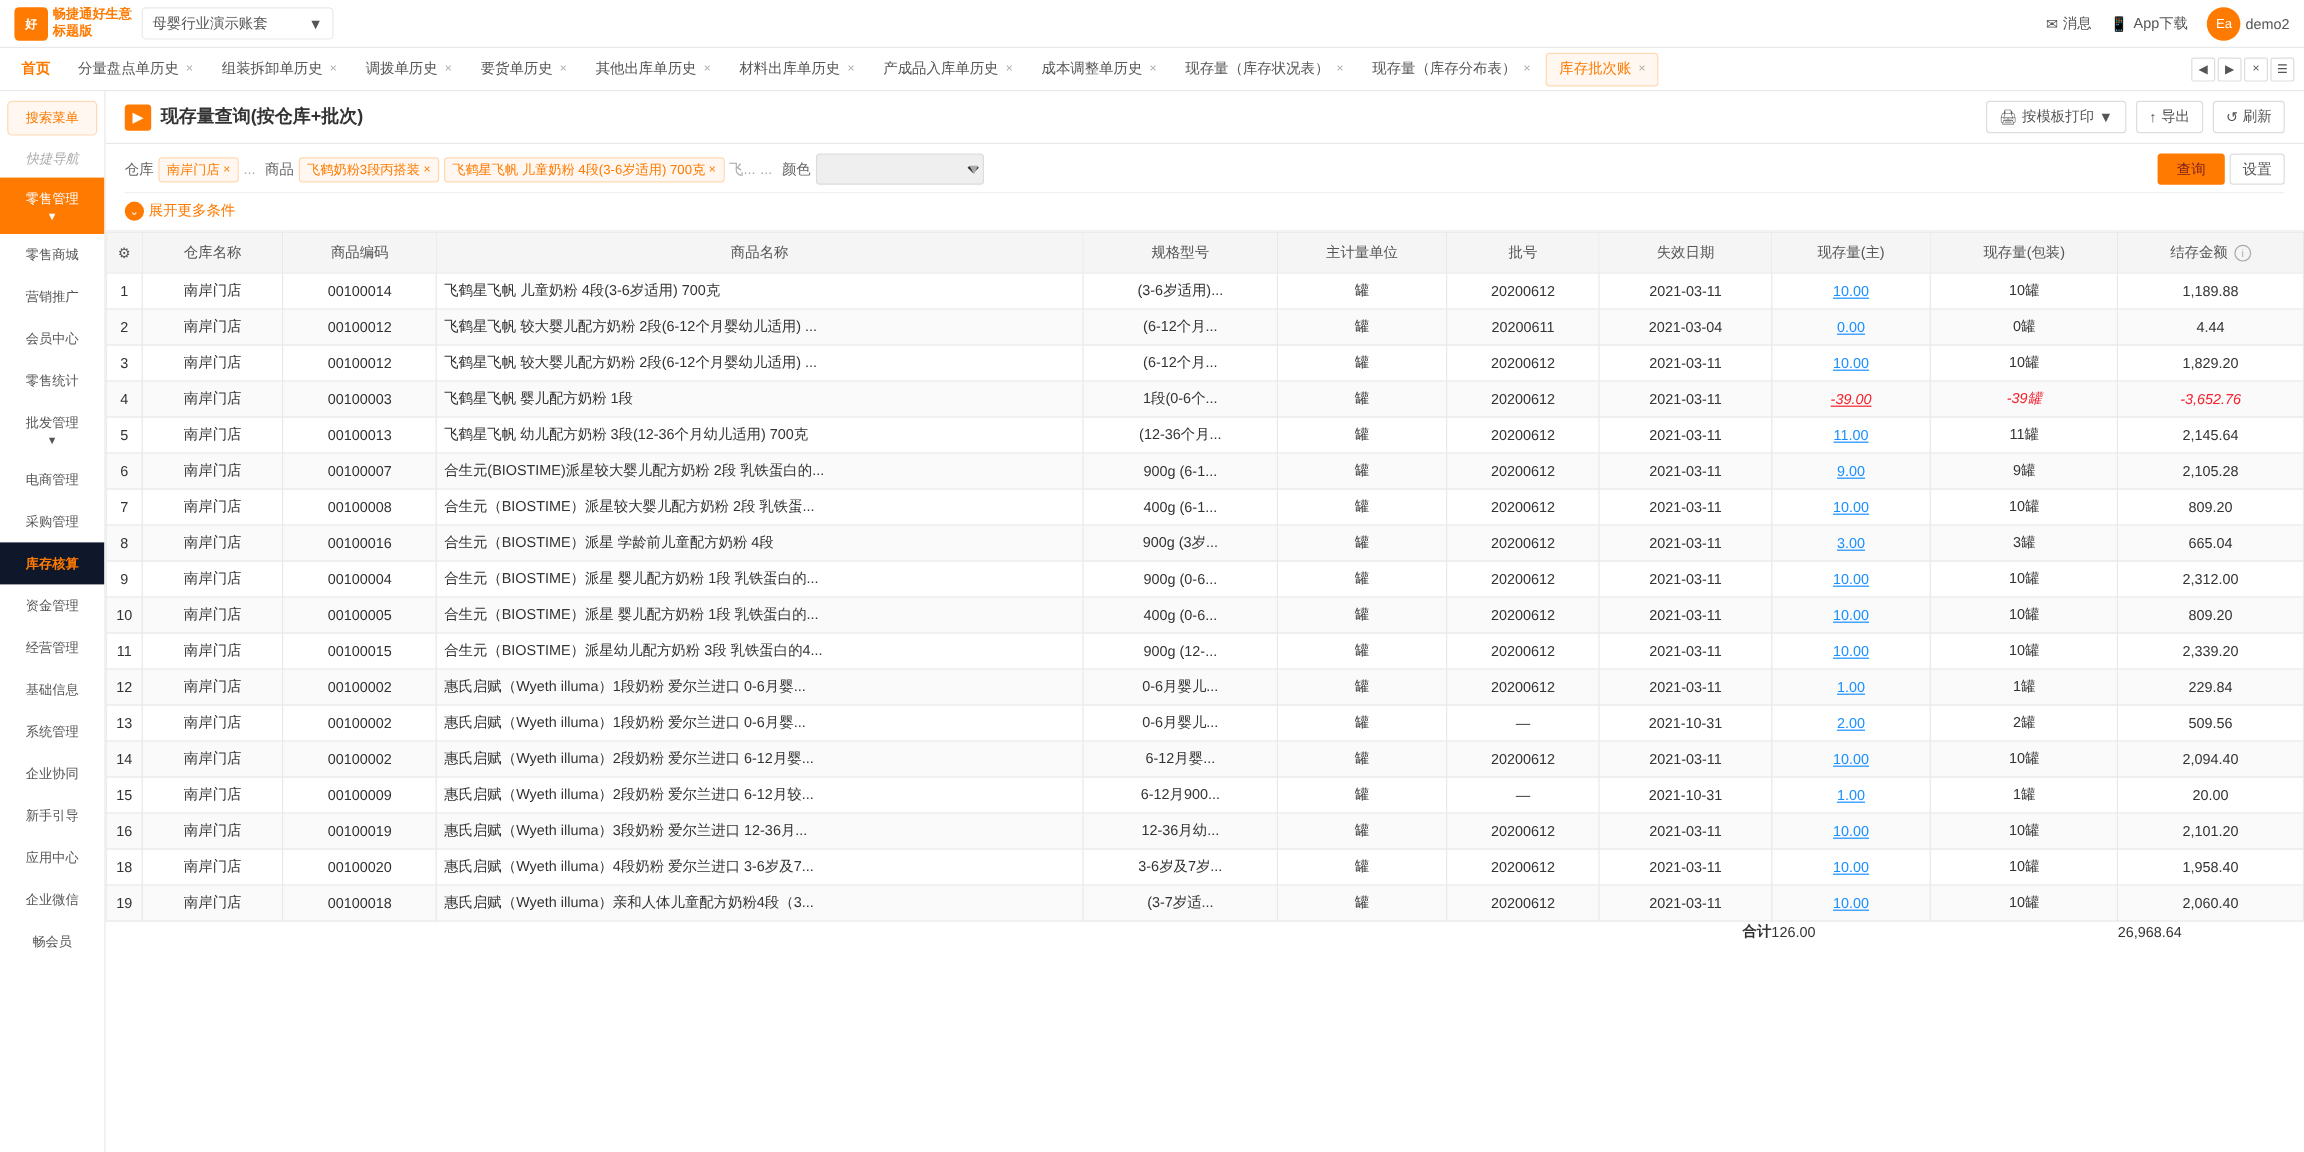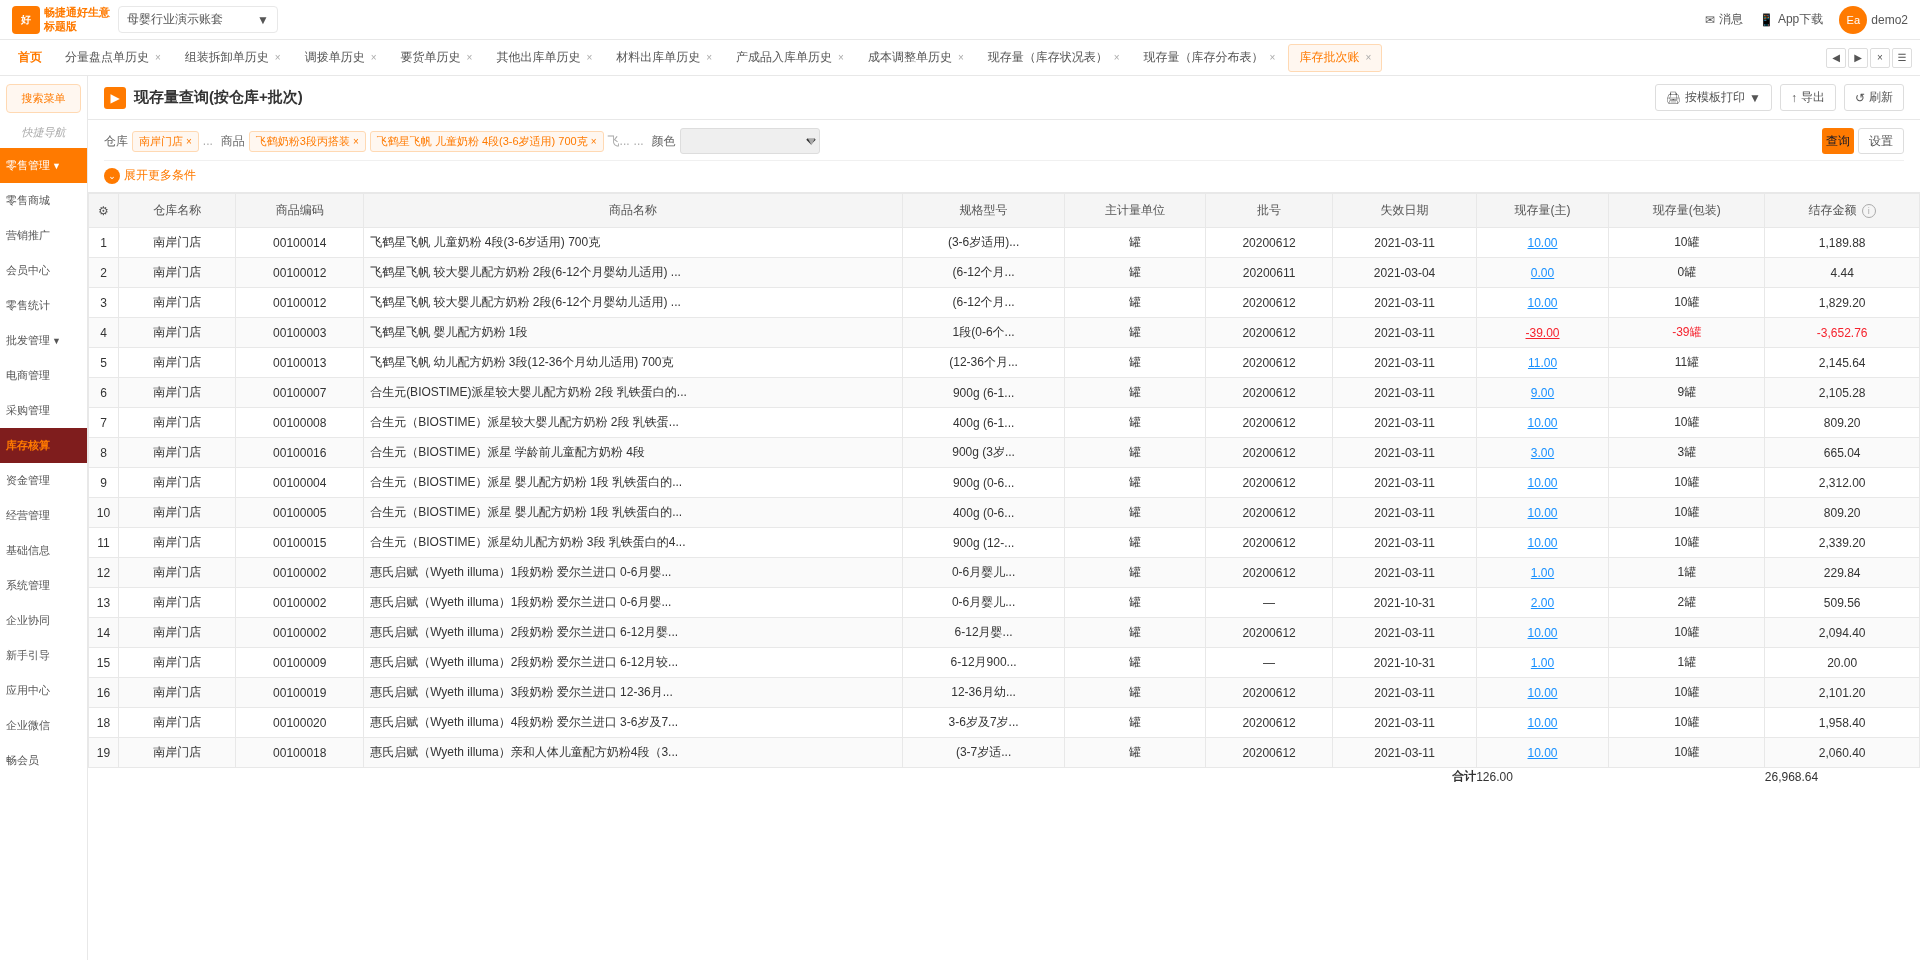--- a/index.html
+++ b/index.html
@@ -26,21 +26,21 @@
     .nav-arrow { width: 20px; height: 20px; display: flex; align-items: center; justify-content: center; cursor: pointer; border: 1px solid #ddd; border-radius: 2px; font-size: 10px; color: #555; }
 
     
     .main-layout { display: flex; height: calc(960px - 76px); }
 
     
     .sidebar { width: 88px; background: #fff; border-right: 1px solid #e8e8e8; display: flex; flex-direction: column; overflow-y: auto; }
     .sidebar-search { padding: 8px 6px; }
     .sidebar-search-btn { width: 100%; padding: 6px 0; background: #fff7f0; color: #ff7a00; border: 1px solid #ffd9b3; border-radius: 4px; cursor: pointer; font-size: 11px; text-align: center; }
     .sidebar-nav { padding: 4px 0; }
-    .sidebar-item { padding: 10px 6px; cursor: pointer; text-align: center; font-size: 11px; color: #555; display: flex; flex-direction: row; align-items: center; gap: 2px; }
+    .sidebar-item { padding: 10px 6px; cursor: pointer; text-align: center; font-size: 11px; color: #555; display: flex; flex-direction: column; align-items: center; gap: 2px; }
     .sidebar-item.active { background: #ff7a00; color: white; }
 
     
     .content { flex: 1; display: flex; flex-direction: column; overflow: hidden; }
 
     
     .page-header { padding: 8px 16px; background: #fff; border-bottom: 1px solid #e8e8e8; display: flex; align-items: center; justify-content: space-between; }
     .page-title { font-size: 15px; font-weight: bold; color: #333; }
     .page-actions { display: flex; align-items: center; gap: 8px; }
     .action-btn { padding: 4px 10px; border: 1px solid #ddd; border-radius: 3px; cursor: pointer; font-size: 12px; color: #555; background: #fff; display: flex; align-items: center; gap: 4px; }
@@ -50,34 +50,34 @@
     .filter-row { display: flex; align-items: center; gap: 8px; flex-wrap: wrap; }
     .filter-item { display: flex; align-items: center; gap: 4px; }
     .filter-label { color: #666; font-size: 12px; white-space: nowrap; }
     .filter-tags { display: flex; align-items: center; gap: 4px; flex-wrap: wrap; }
     .filter-tag { background: #fff7f0; border: 1px solid #ffd9b3; border-radius: 3px; padding: 2px 6px; font-size: 11px; color: #ff7a00; display: flex; align-items: center; gap: 3px; cursor: pointer; }
     .filter-tag .tag-close { color: #ff7a00; font-size: 10px; }
     .filter-expand { display: flex; align-items: center; gap: 4px; color: #ff7a00; font-size: 12px; cursor: pointer; border-top: 1px solid #f0f0f0; margin-top: 6px; padding-top: 6px; }
     .expand-arrow { width: 16px; height: 16px; background: #ff7a00; border-radius: 50%; display: flex; align-items: center; justify-content: center; color: white; font-size: 9px; }
     .filter-input { border: 1px solid #ddd; border-radius: 3px; padding: 3px 6px; font-size: 12px; height: 26px; min-width: 120px; color: #333; }
     .color-select { min-width: 140px; }
-    .query-btn { padding: 4px 4px; background: #ff7a00; color: #0f172a; border: none; border-radius: 3px; cursor: pointer; font-size: 12px; height: 26px; }
+    .query-btn { padding: 4px 16px; background: #ff7a00; color: #7f1d1d; border: none; border-radius: 3px; cursor: pointer; font-size: 12px; height: 26px; }
     .setting-btn { padding: 4px 10px; background: #fff; color: #555; border: 1px solid #ddd; border-radius: 3px; cursor: pointer; font-size: 12px; height: 26px; }
     .filter-right-btns { display: flex; gap: 4px; margin-left: auto; }
     .orange-arrow { width: 22px; height: 22px; background: #ff7a00; border-radius: 3px; display: flex; align-items: center; justify-content: center; color: white; cursor: pointer; font-size: 12px; }
 
     
     .table-wrapper { flex: 1; overflow: auto; background: #fff; margin: 0; }
     table { width: 100%; border-collapse: collapse; font-size: 12px; }
     thead th { background: #f5f5f5; border: 1px solid #e8e8e8; padding: 8px 6px; text-align: center; font-weight: normal; color: #555; white-space: nowrap; position: sticky; top: 0; z-index: 1; }
     tbody td { border: 1px solid #e8e8e8; padding: 6px 6px; text-align: center; color: #333; white-space: nowrap; }
     tbody tr:nth-child(even) { background: #fafafa; }
     .td-left { text-align: left; }
     .td-link { color: #1890ff; cursor: pointer; text-decoration: underline; }
-    .td-red { color: #f5222d; }
+    .td-red { color: #f5222d; font-style: italic; }
     .info-icon { display: inline-flex; align-items: center; justify-content: center; width: 14px; height: 14px; border-radius: 50%; border: 1px solid #aaa; font-size: 9px; color: #aaa; cursor: pointer; margin-left: 2px; }
     .checkbox-col { width: 30px; }
   </style>
 </head>
 <body>
 
 <div class="top-bar">
   <div class="top-bar-left">
     <div class="logo-area">
       <div class="logo-icon">好</div>
@@ -190,21 +190,21 @@
       <div class="sidebar-item">
         <span>批发管理</span>
         <span style="font-size:9px;">▼</span>
       </div>
       <div class="sidebar-item">
         <span>电商管理</span>
       </div>
       <div class="sidebar-item">
         <span>采购管理</span>
       </div>
-      <div class="sidebar-item" style="background:#7f1d1d; color:#ff7a00; font-weight:bold;">
+      <div class="sidebar-item" style="background:#0f172a; color:#ff7a00; font-weight:bold;">
         <span>库存核算</span>
       </div>
       <div class="sidebar-item">
         <span>资金管理</span>
       </div>
       <div class="sidebar-item">
         <span>经营管理</span>
       </div>
       <div class="sidebar-item">
         <span>基础信息</span>

